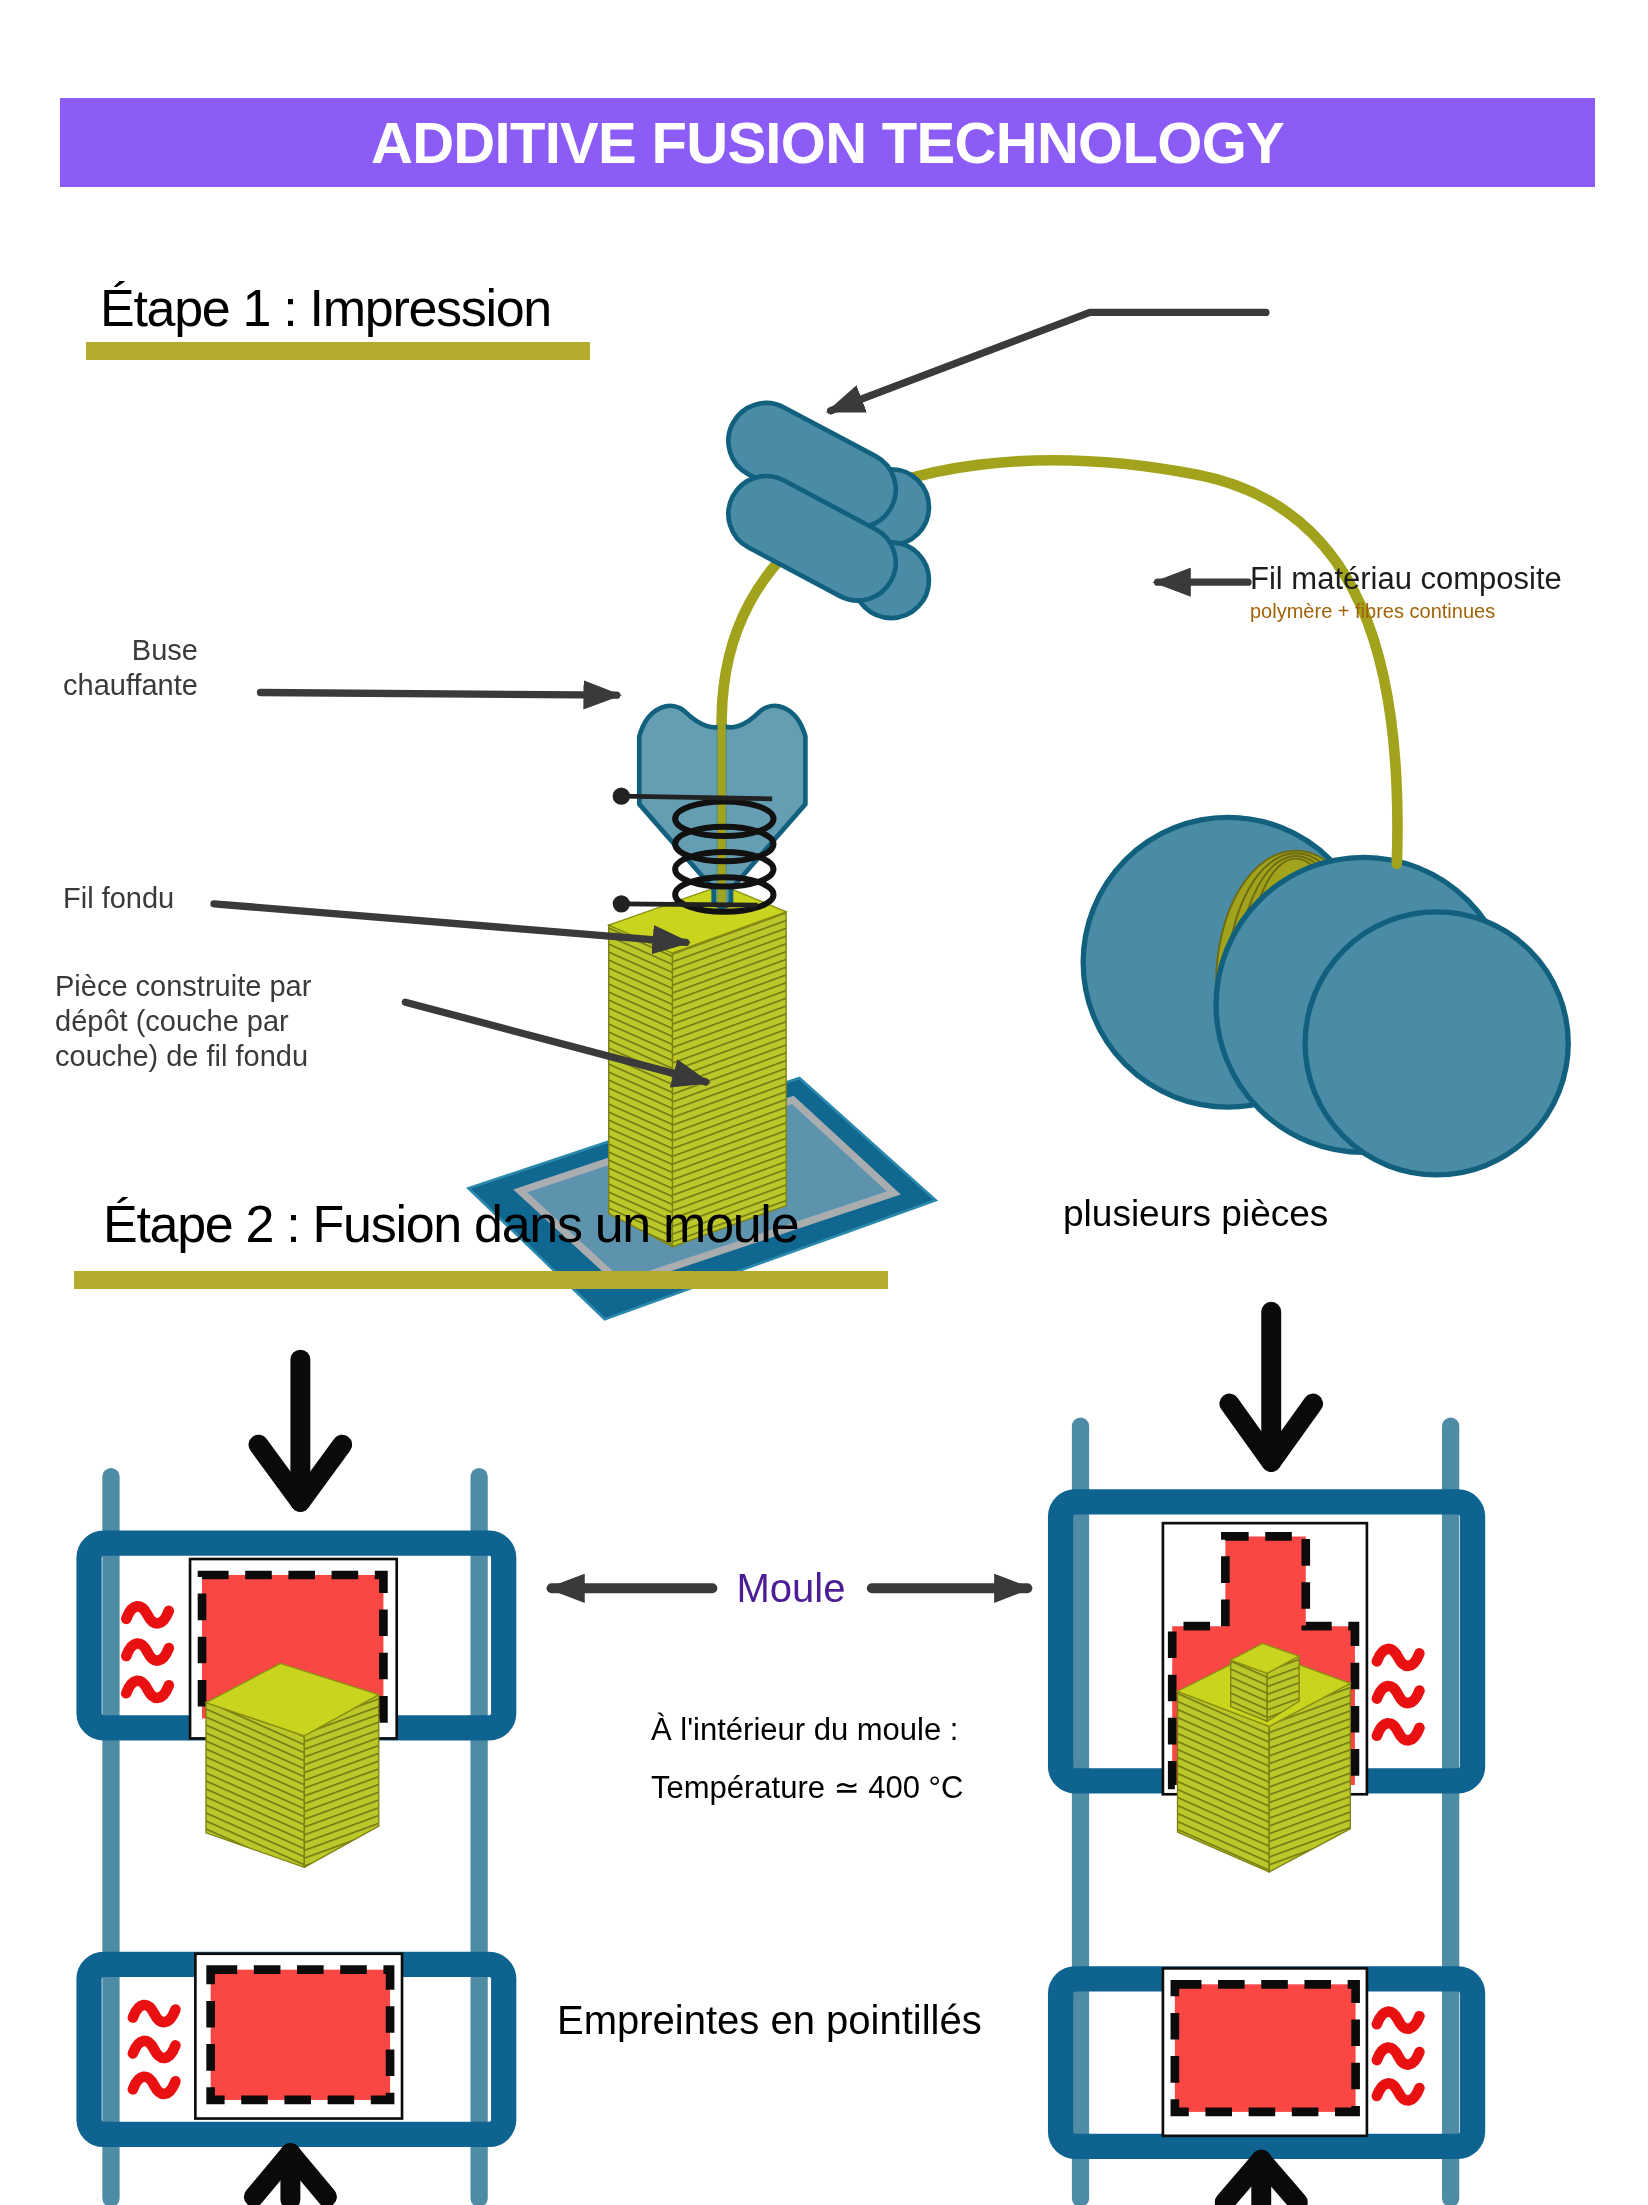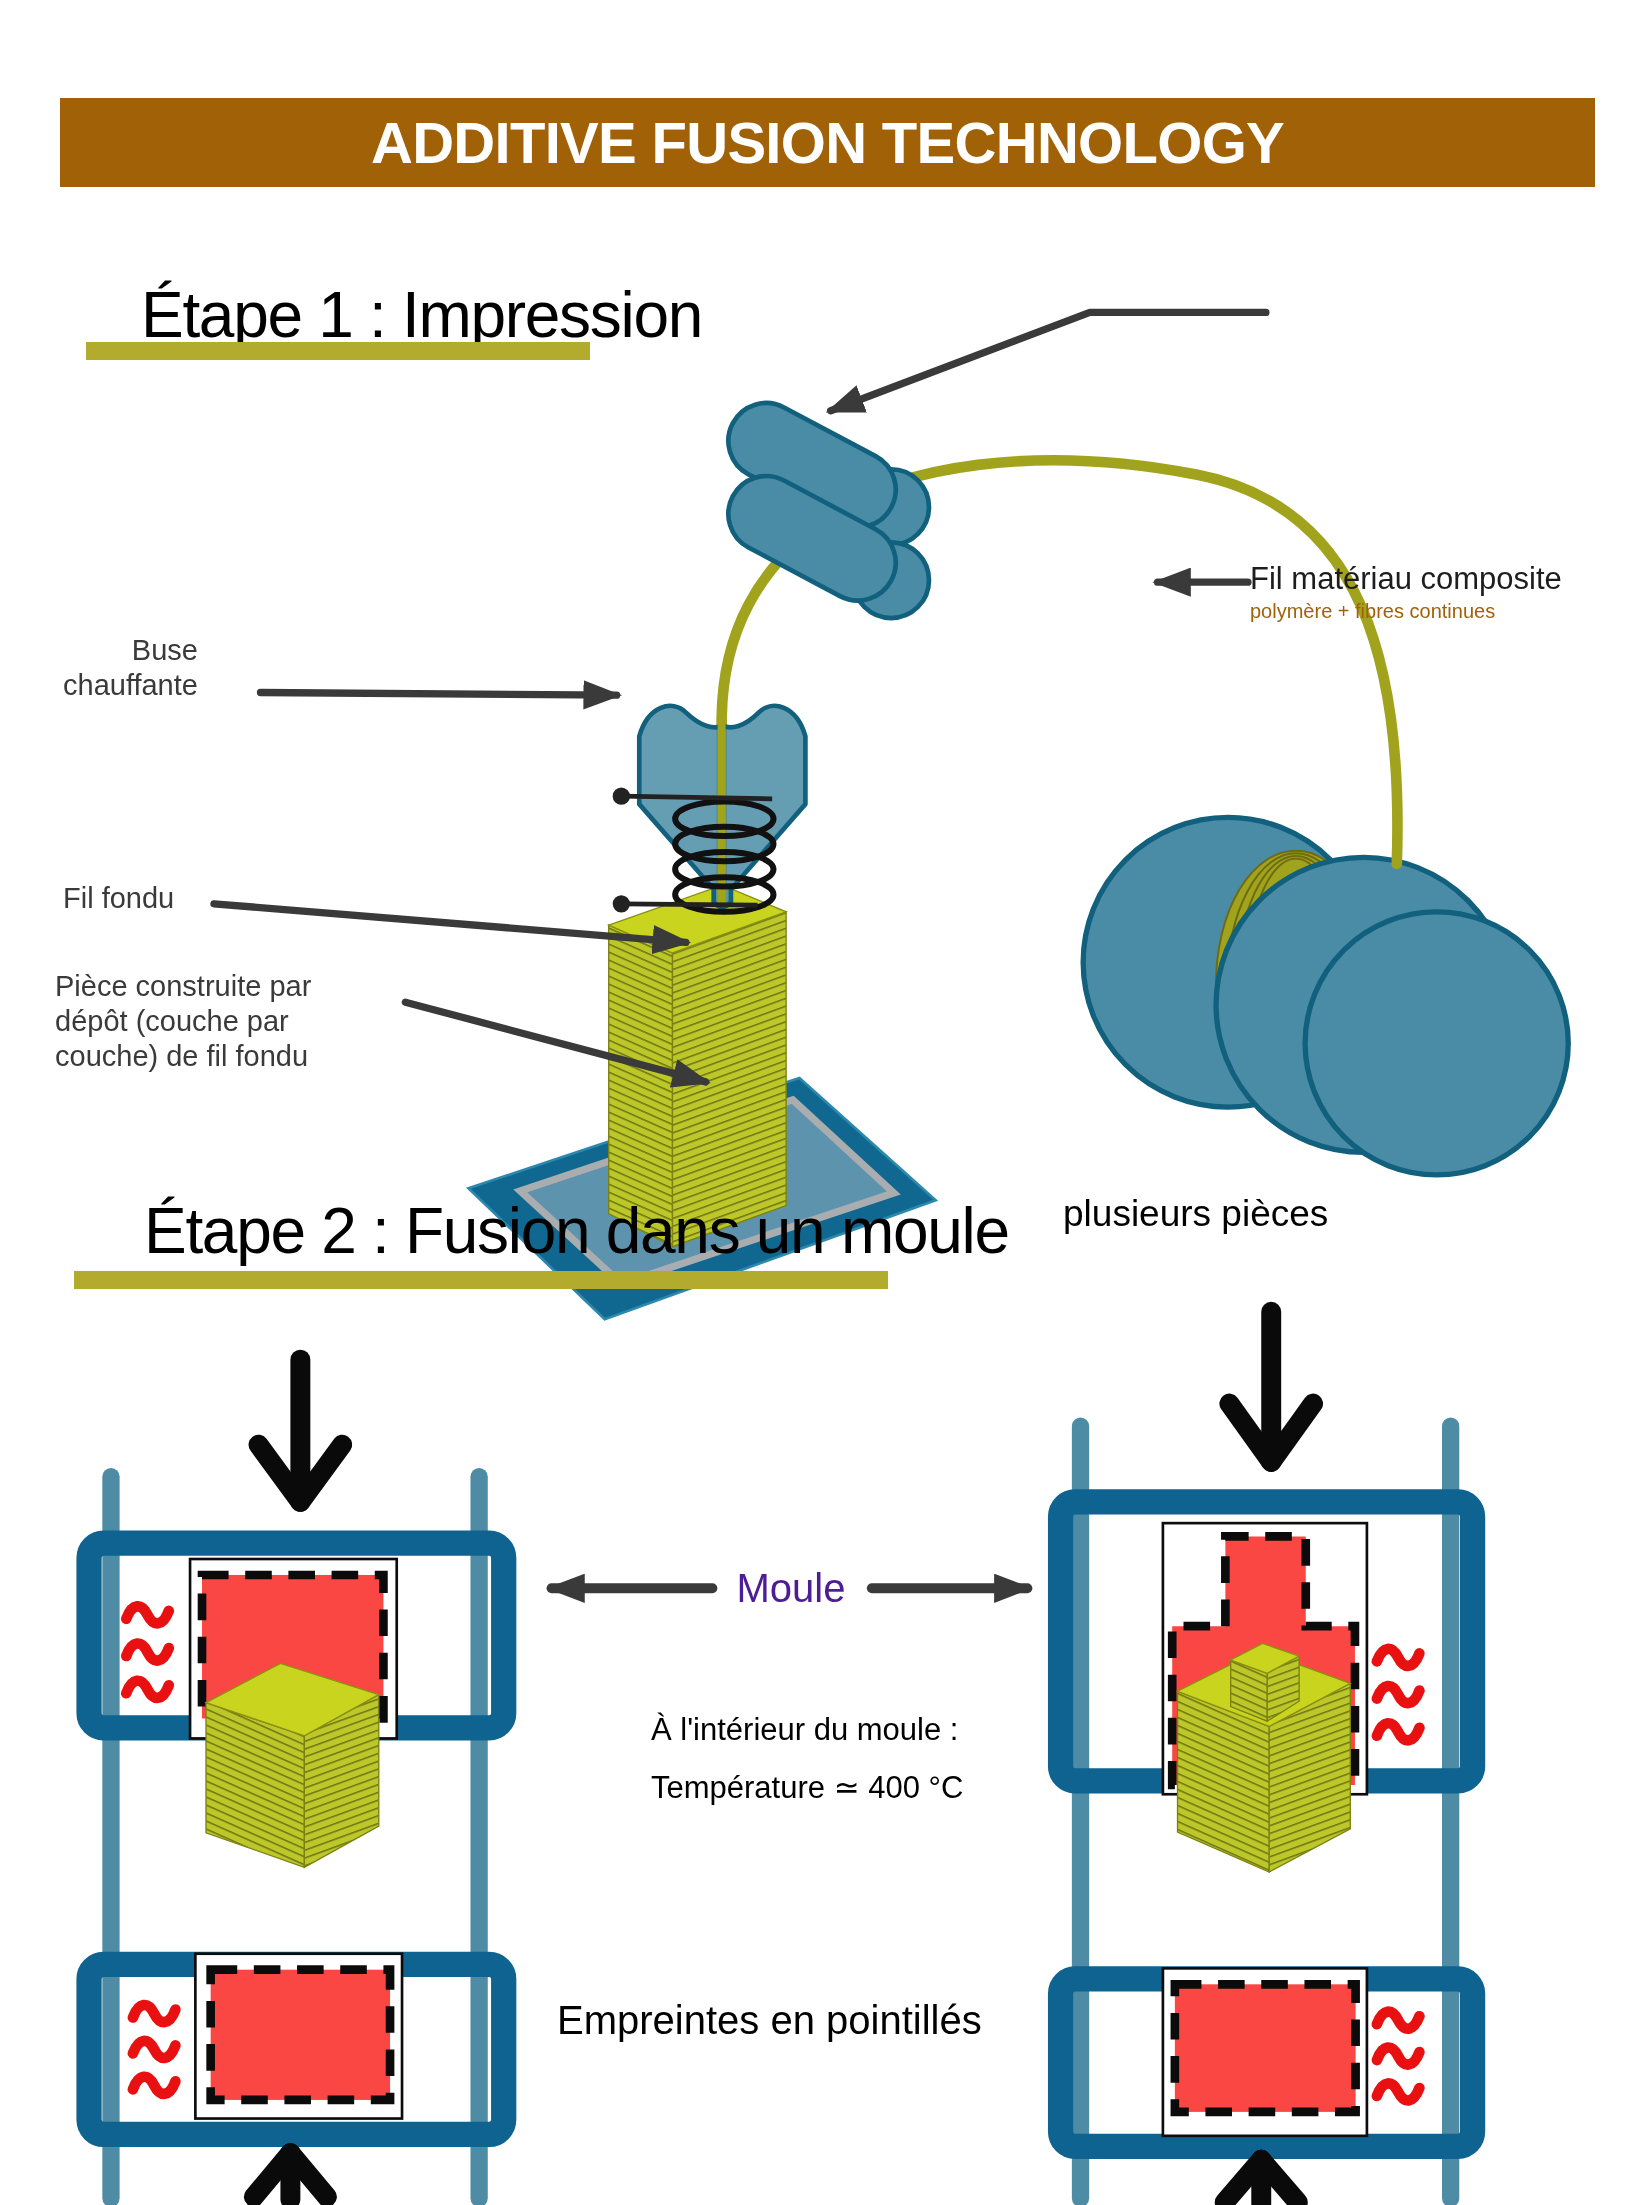--- a/index.html
+++ b/index.html
@@ -1,23 +1,23 @@
 <!DOCTYPE html>
 <html style="font-size:10.6px"><head>
 <meta charset="utf-8">
 <style>
   html,body{margin:0;padding:0;background:#fff;}
   .page{position:relative;width:1648px;height:2205px;background:#fff;overflow:hidden;
         font-family:"Liberation Sans",sans-serif;}
   .art{position:absolute;left:0;top:0;z-index:1;}
   .txt{position:absolute;z-index:2;white-space:nowrap;}
-  .titlebar{position:absolute;left:60px;top:98px;width:1535px;height:89px;background:#a16207;
+  .titlebar{position:absolute;left:60px;top:98px;width:1535px;height:89px;background:#8b5cf6;
             display:flex;align-items:center;justify-content:center;z-index:2;}
   .titlebar span{color:#fff;font-size:58px;font-weight:bold;letter-spacing:-0.7px;}
-  .h1{font-size:64px;color:#000;letter-spacing:-1.3px;margin-left:41px;}
+  .h1{font-size:52px;color:#000;letter-spacing:-1.3px;}
   .underline{position:absolute;background:#b3ab2d;z-index:2;}
   .lbl{font-size:29px;color:#3a3a3a;line-height:35px;}
   .lbl-right{text-align:right;}
   .comp1{font-size:31px;color:#1d1d1d;line-height:37px;}
   .comp2{font-size:20px;color:#a16207;line-height:29px;}
   .big2{font-size:37px;color:#000;line-height:53px;}
   .moule{font-size:40px;color:#4c1d95;width:140px;text-align:center;}
   .cond{font-size:31px;color:#000;line-height:58px;}
   .empr{font-size:40px;color:#000;}
 </style>

